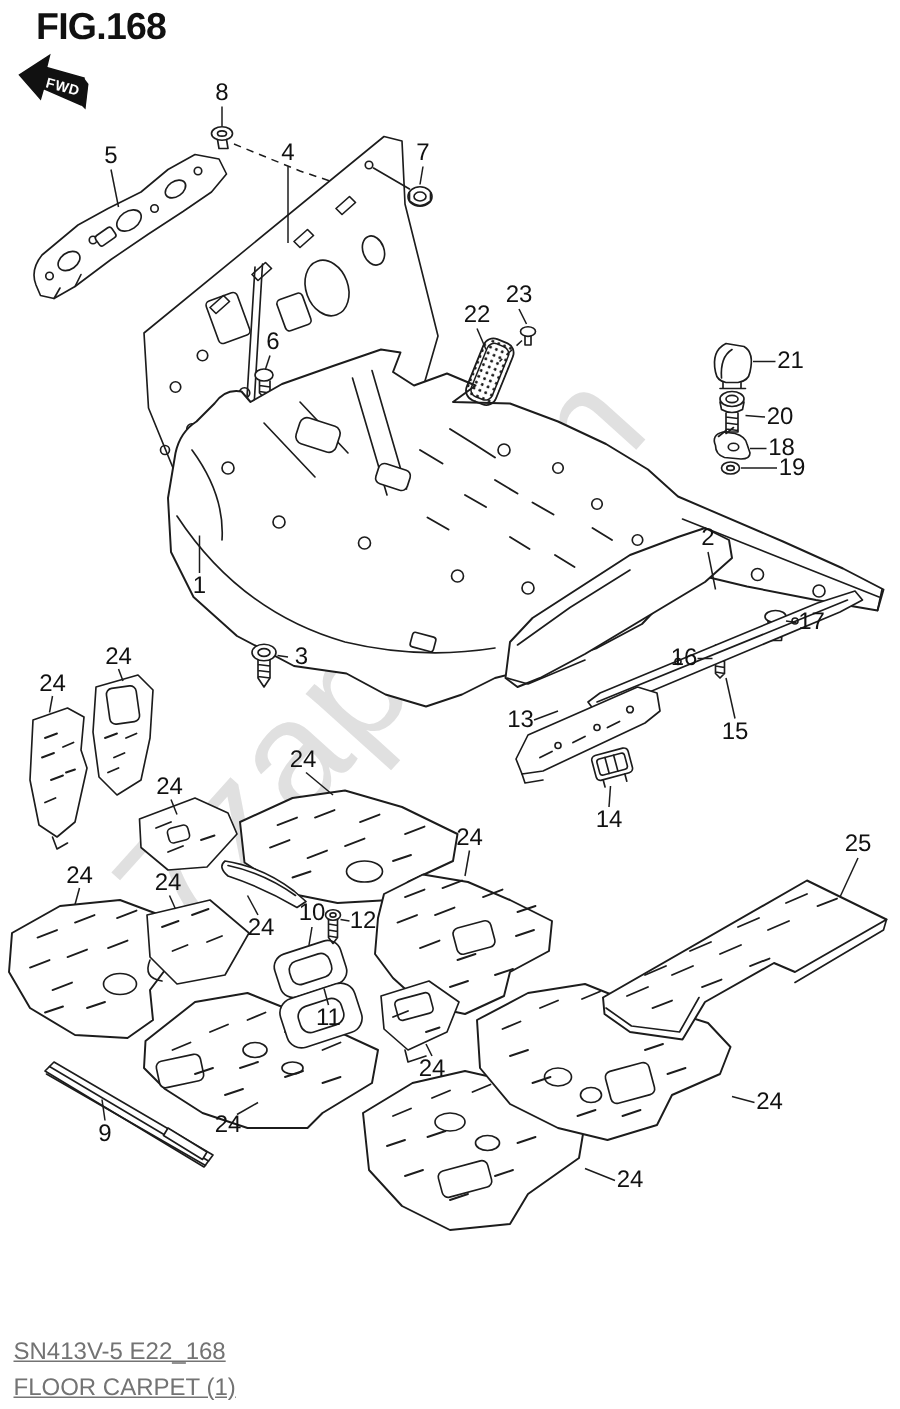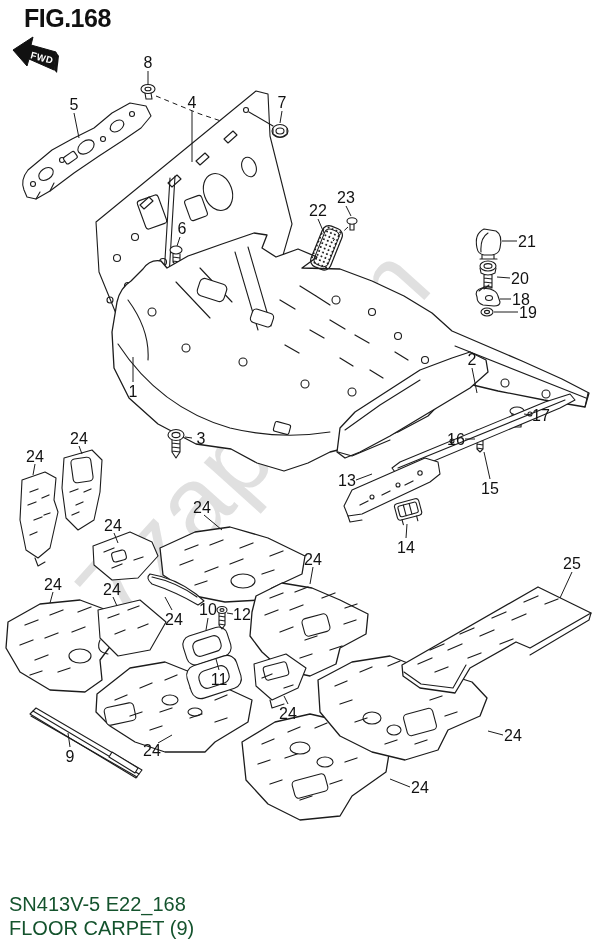--- a/index.html
+++ b/index.html
@@ -1,19 +1,19 @@
 <!DOCTYPE html>
 <html><head>
 <meta charset="utf-8">
 <style>
   html,body{margin:0;padding:0;background:#fff;}
   .page{position:relative;width:600px;height:939px;background:#fff;overflow:hidden;
         font-family:"Liberation Sans", sans-serif;color:#111;}
   .fig-title{position:absolute;left:24px;top:4px;font-size:25px;font-weight:700;letter-spacing:-0.5px;}
-  .footer{position:absolute;left:9px;font-size:20px;color:#14532d;}
+  .footer{position:absolute;left:9px;font-size:16px;color:#737373;text-decoration:underline;}
   .footer.l1{top:893px;}
   .footer.l2{top:917px;}
   svg{position:absolute;left:0;top:0;}
   .ln{fill:none;stroke:#1c1c1c;stroke-width:1.1;stroke-linejoin:round;stroke-linecap:round;}
   .lnw{fill:#fff;stroke:#1c1c1c;stroke-width:1.1;stroke-linejoin:round;}
   .lnw2{fill:#fff;stroke:#1c1c1c;stroke-width:1.3;stroke-linejoin:round;}
   .dash{fill:none;stroke:#1c1c1c;stroke-width:1.25;stroke-linecap:round;}
   .dashed{fill:none;stroke:#1c1c1c;stroke-width:1;stroke-dasharray:5 4;}
   .callout{font-family:"Liberation Sans",sans-serif;font-size:16px;fill:#111;}
   .leader{stroke:#1c1c1c;stroke-width:1;fill:none;}
@@ -349,14 +349,14 @@
         <line x1="158" y1="743" x2="172" y2="735" class="leader"></line>
         <text x="152" y="750" class="callout" text-anchor="middle" dominant-baseline="central">24</text>
         <line x1="410" y1="787" x2="390" y2="779" class="leader"></line>
         <text x="420" y="787" class="callout" text-anchor="middle" dominant-baseline="central">24</text>
         <line x1="503" y1="735" x2="488" y2="731" class="leader"></line>
         <text x="513" y="735" class="callout" text-anchor="middle" dominant-baseline="central">24</text>
       </g>
   </svg>
 
   <div class="footer l1">SN413V-5 E22_168</div>
-  <div class="footer l2">FLOOR CARPET (9)</div>
+  <div class="footer l2">FLOOR CARPET (1)</div>
 </div>
 
 </body></html>

